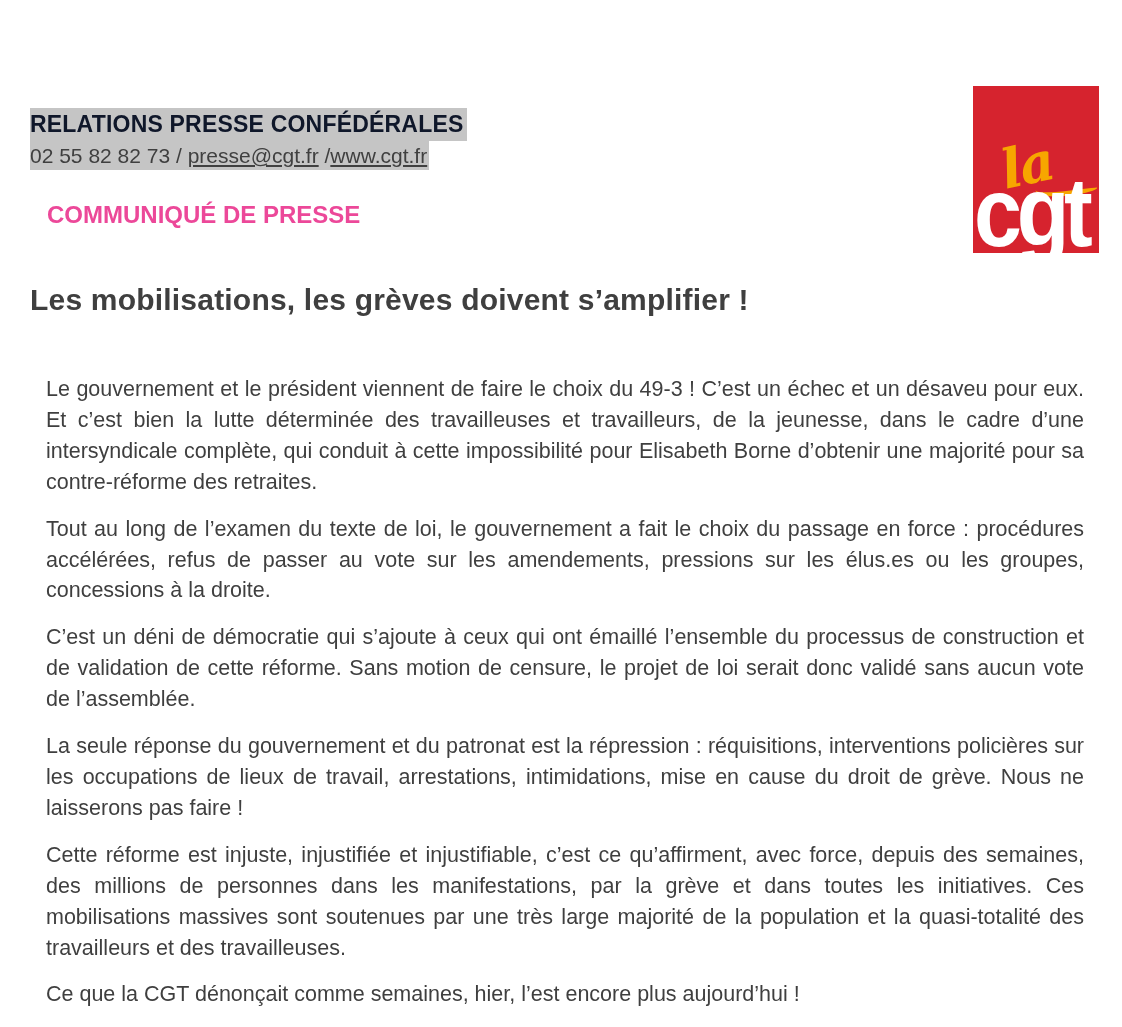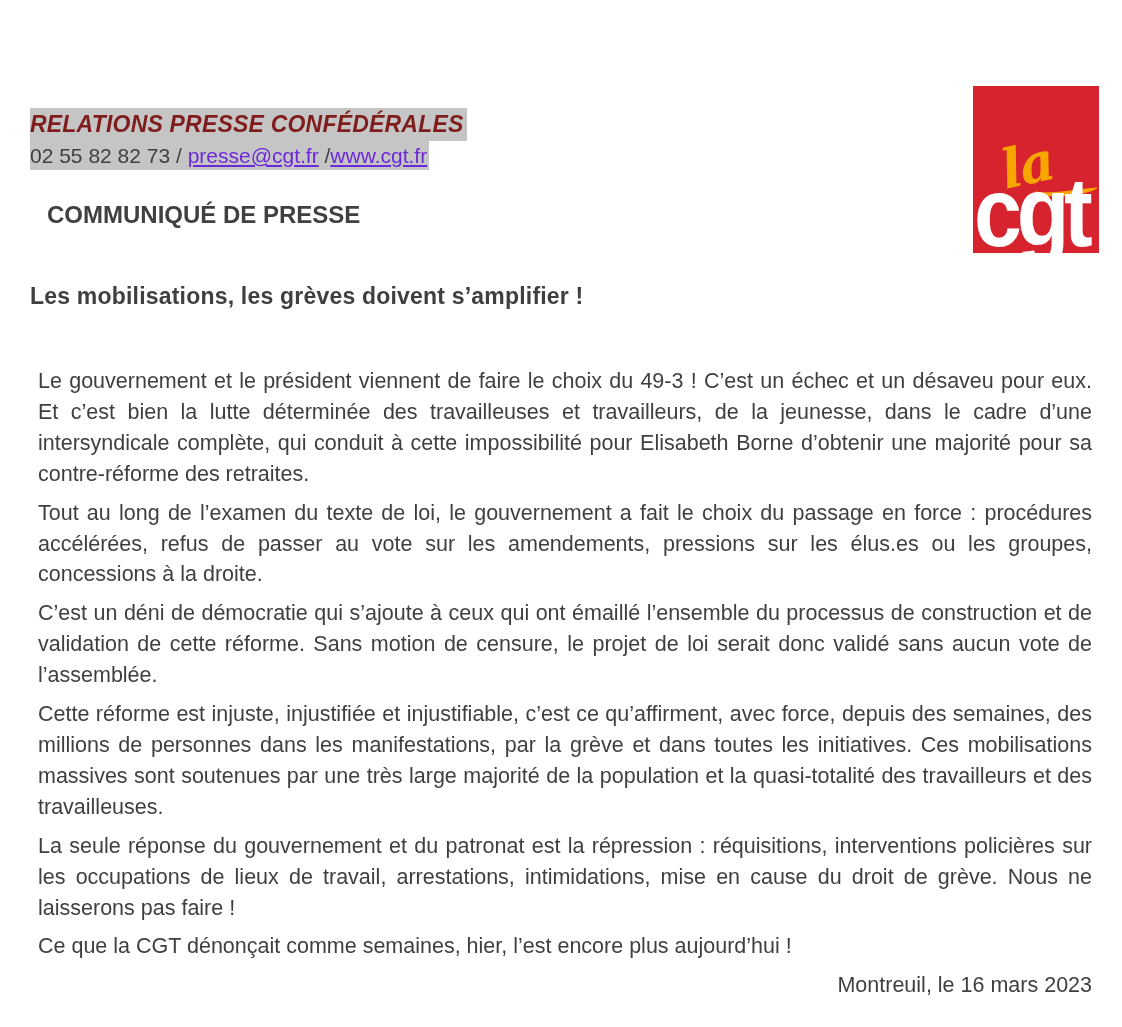--- a/index.html
+++ b/index.html
@@ -5,29 +5,29 @@
   * { margin:0; padding:0; box-sizing:border-box; }
   html,body { background:#ffffff; }
   body {
     width:1122px; height:1027px; position:relative; overflow:hidden;
     font-family:"Liberation Sans", sans-serif; color:#3f3f3f;
   }
 
   
   .masthead { position:absolute; left:30px; top:108px; }
   .masthead-line1 {
-    display:inline-block; background:#c5c5c5; color:#7f1d1d;
+    display:inline-block; background:#c5c5c5; color:#0f172a;
     font-size:23px; font-weight:bold; line-height:33px; padding:0 4px 0 0;
-    letter-spacing:0.2px; white-space:nowrap;font-style:italic;
+    letter-spacing:0.2px; white-space:nowrap;
   }
   .masthead-line2 {
     display:inline-block; background:#c5c5c5; color:#3f3f3f;
     font-size:21px; line-height:29px; padding:0 2px 0 0; white-space:nowrap;
   }
-  .masthead-line2 a { color:#6d28d9; text-decoration:underline; }
+  .masthead-line2 a { color:#404040; text-decoration:underline; }
 
   
   .communique {
     position:absolute; left:47px; top:201px;
     font-size:24px; font-weight:bold; white-space:nowrap;
   }
 
   
   .logo {
     position:absolute; left:973px; top:86px; width:126px; height:167px;
@@ -46,58 +46,58 @@
   }
   .logo-cgt {
     position:absolute; left:1px; bottom:-8px;
     font-size:98px; font-weight:bold; line-height:1; letter-spacing:-6px;
     transform:scaleX(0.88); transform-origin:left bottom; white-space:nowrap;
   }
 
   
   .doc-title {
     position:absolute; left:30px; top:283px;
-    font-size:23px; font-weight:bold; white-space:nowrap; letter-spacing:0.2px;
+    font-size:30px; font-weight:bold; white-space:nowrap; letter-spacing:0.2px;
   }
 
   
   .doc-body {
     position:absolute; left:30px; top:358px; width:1070px;
     font-size:21.5px; line-height:30.9px; text-align:justify;
   }
-  .doc-body p { margin:8px; }
+  .doc-body p { margin:16px; }
   .date-line {
     margin-top:30.9px; text-align:right;
   }
 </style>
 </head>
 <body style="color: rgb(63, 63, 63);">
 
 <div class="masthead">
   <div>
     <span class="masthead-line1" style="background: rgb(197, 197, 197);">RELATIONS PRESSE CONFÉDÉRALES</span>
   </div>
   <div>
     <span class="masthead-line2" style="background: rgb(197, 197, 197);"><span>02 55 82 82 73 / </span><a>presse@cgt.fr</a><span> /</span><a>www.cgt.fr</a></span>
   </div>
 </div>
 
-<div class="communique" style="color: #404040;">COMMUNIQUÉ DE PRESSE</div>
+<div class="communique" style="color: #ec4899;">COMMUNIQUÉ DE PRESSE</div>
 
 <div class="logo" style="background: rgb(214, 35, 46);">
   <span class="logo-la" style="color: rgb(247, 166, 0);">la</span>
   <span class="logo-la-swash" style="border-bottom-color: rgb(247, 166, 0);"></span>
   <span class="logo-cgt" style="color: rgb(255, 255, 255);">cgt</span>
 </div>
 
 <h1 class="doc-title">Les mobilisations, les grèves doivent s’amplifier !</h1>
 
 <div class="doc-body">
   <div>
       <p>Le gouvernement et le président viennent de faire le choix du 49-3 ! C’est un échec et un désaveu pour eux. Et c’est bien la lutte déterminée des travailleuses et travailleurs, de la jeunesse, dans le cadre d’une intersyndicale complète, qui conduit à cette impossibilité pour Elisabeth Borne d’obtenir une majorité pour sa contre-réforme des retraites.</p>
       <p>Tout au long de l’examen du texte de loi, le gouvernement a fait le choix du passage en force : procédures accélérées, refus de passer au vote sur les amendements, pressions sur les élus.es ou les groupes, concessions à la droite.</p>
       <p>C’est un déni de démocratie qui s’ajoute à ceux qui ont émaillé l’ensemble du processus de construction et de validation de cette réforme. Sans motion de censure, le projet de loi serait donc validé sans aucun vote de l’assemblée.</p>
+      <p>La seule réponse du gouvernement et du patronat est la répression : réquisitions, interventions policières sur les occupations de lieux de travail, arrestations, intimidations, mise en cause du droit de grève. Nous ne laisserons pas faire !</p>
       <p>Cette réforme est injuste, injustifiée et injustifiable, c’est ce qu’affirment, avec force, depuis des semaines, des millions de personnes dans les manifestations, par la grève et dans toutes les initiatives. Ces mobilisations massives sont soutenues par une très large majorité de la population et la quasi-totalité des travailleurs et des travailleuses.</p>
-      <p>La seule réponse du gouvernement et du patronat est la répression : réquisitions, interventions policières sur les occupations de lieux de travail, arrestations, intimidations, mise en cause du droit de grève. Nous ne laisserons pas faire !</p>
       <p>Ce que la CGT dénonçait comme semaines, hier, l’est encore plus aujourd’hui !</p>
     </div>
   <p class="date-line">Montreuil, le 16 mars 2023</p>
 </div>
 
 </body></html>

